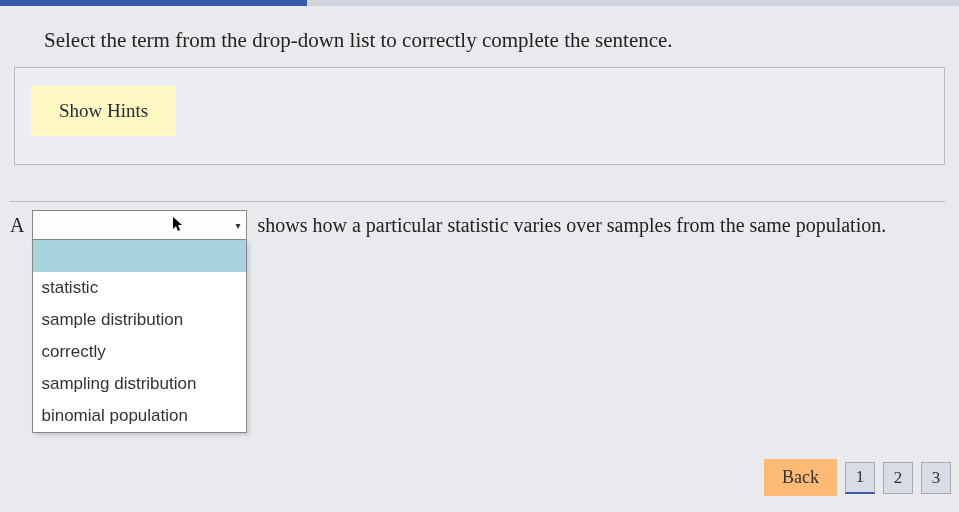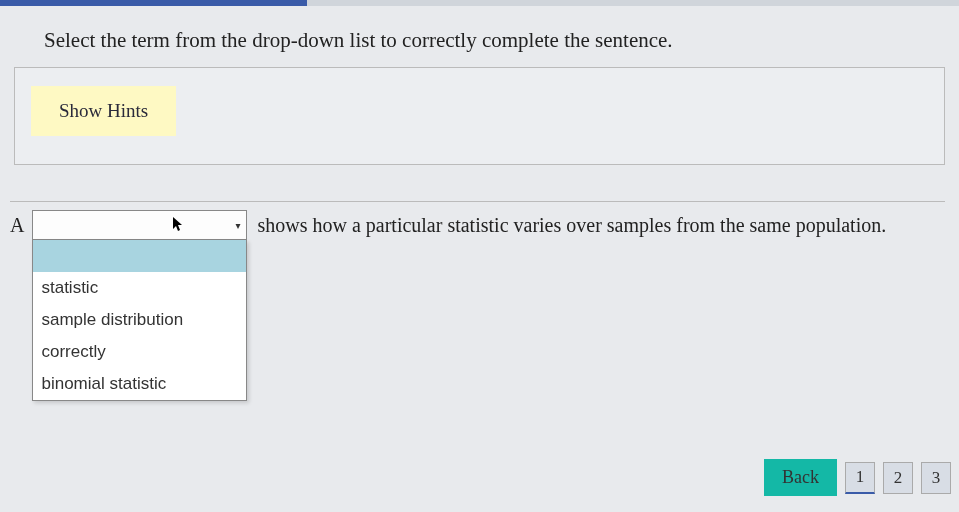--- a/index.html
+++ b/index.html
@@ -119,21 +119,21 @@
     }
     .bottom-nav {
       position: absolute;
       bottom: 16px;
       right: 8px;
       display: flex;
       align-items: center;
       gap: 8px;
     }
     .back-btn {
-      background: #14b8a6;
+      background: #fdba74;
       border: none;
       padding: 8px 18px;
       font-size: 18px;
       color: #333;
       font-family: inherit;
       cursor: pointer;
     }
     .page-btn {
       background: #d8dde5;
       border: 1px solid #aaa;
@@ -174,21 +174,22 @@
               <path d="M0 0 L0 12 L3 9 L5 14 L7 13 L5 8 L9 8 Z" fill="#000"></path>
             </svg>
         </span>
         <span class="chevron">▾</span>
       </div>
       <div class="dropdown-list">
         <div class="dropdown-option highlighted">&nbsp;</div>
         <div class="dropdown-option">statistic</div>
         <div class="dropdown-option">sample distribution</div>
         <div class="dropdown-option">correctly</div>
-        <div class="dropdown-option">binomial statistic</div>
+        <div class="dropdown-option">sampling distribution</div>
+        <div class="dropdown-option">binomial population</div>
       </div>
     </div>
     <span class="sentence-rest">shows how a particular statistic varies over samples from the same population.</span>
   </div>
 </div>
 
 <div class="bottom-nav">
   <button class="back-btn">Back</button>
   <button class="page-btn current">1</button>
   <button class="page-btn">2</button>

